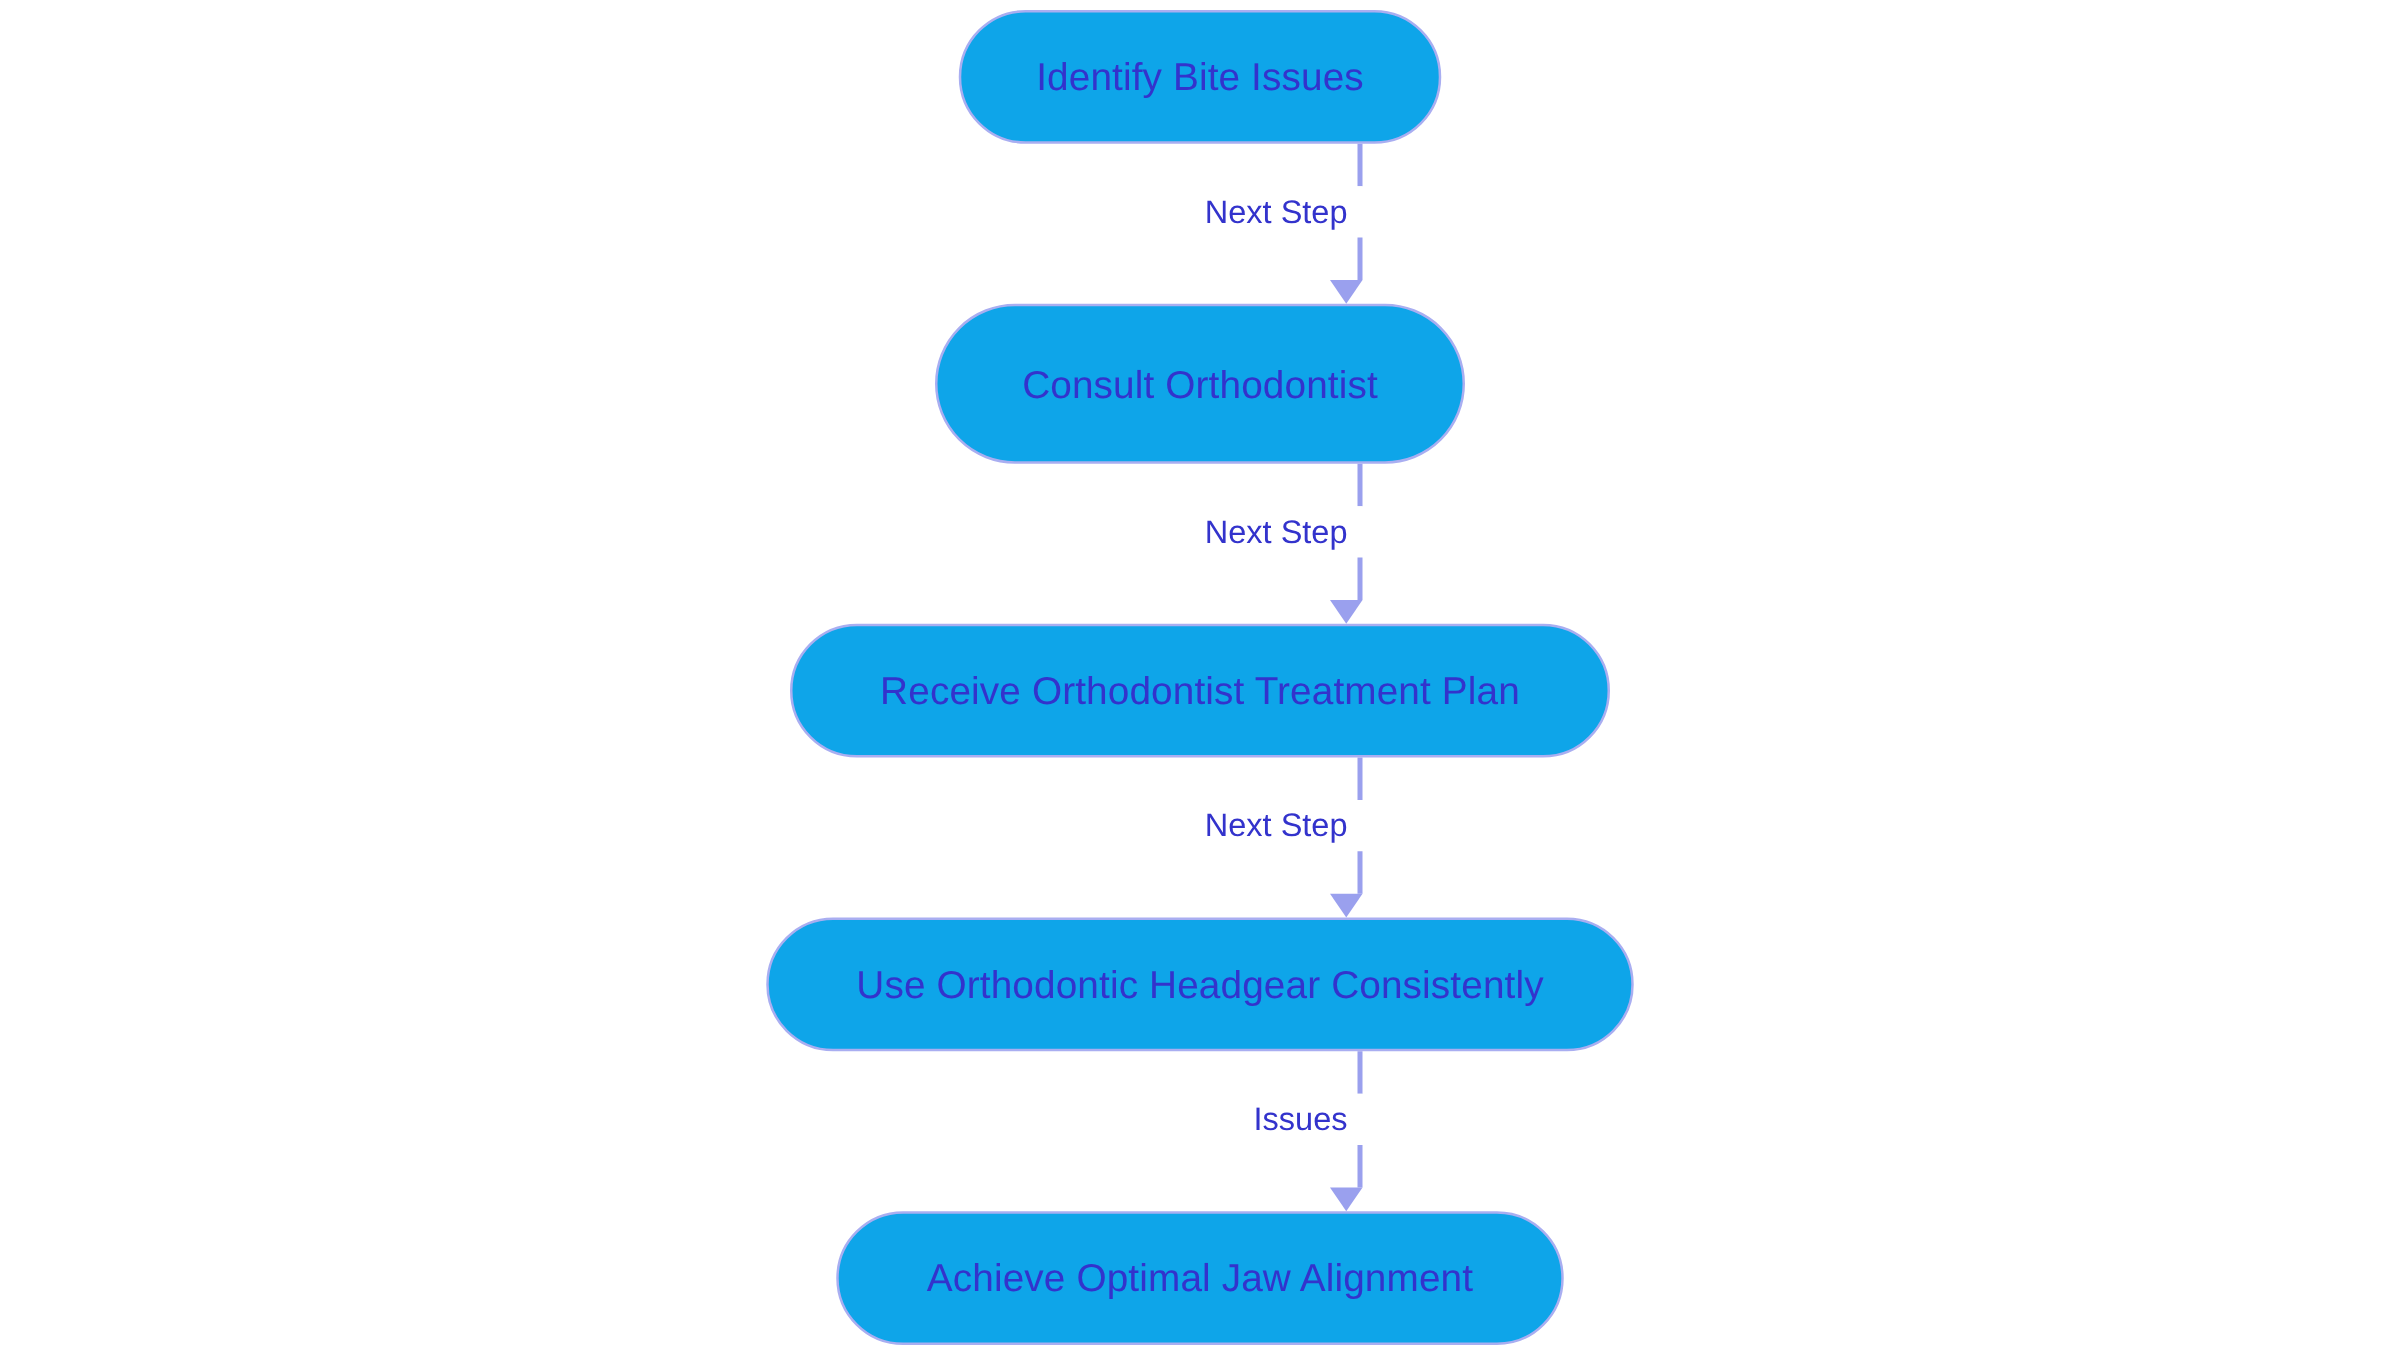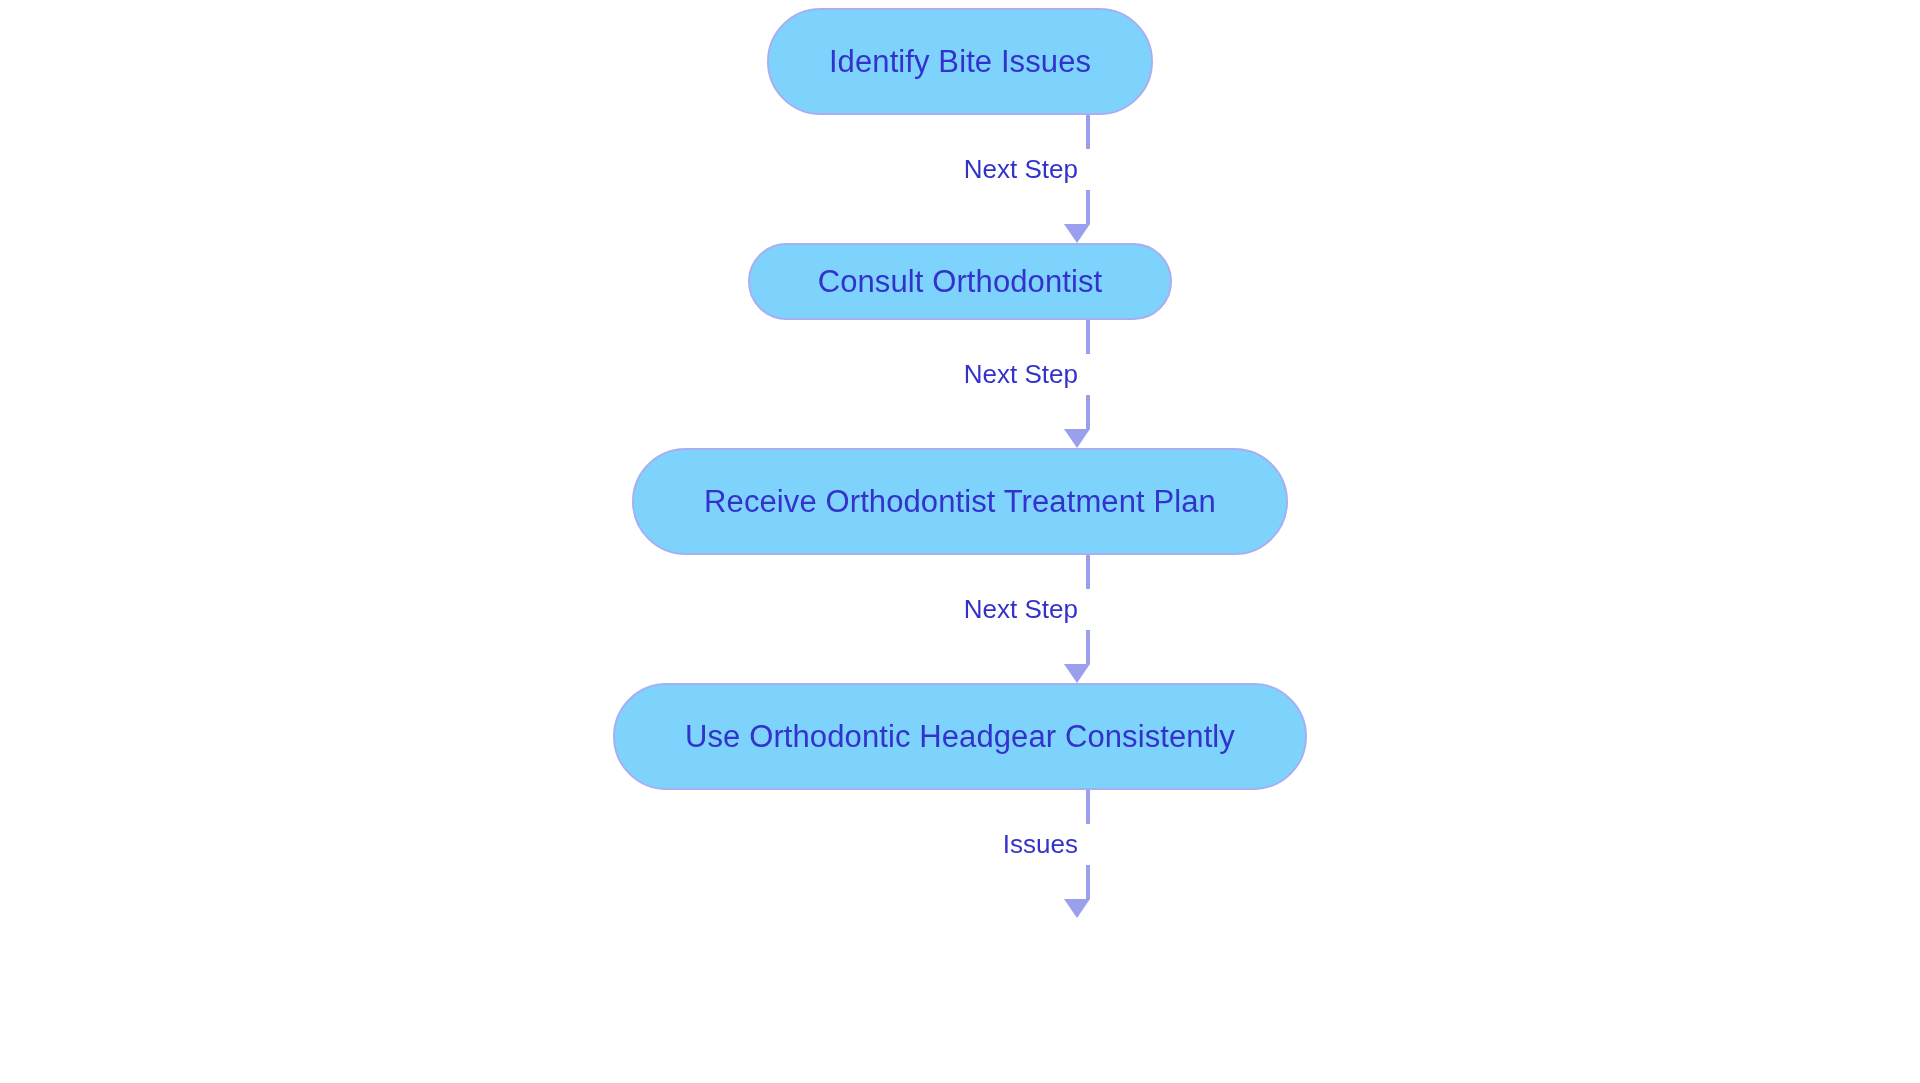--- a/index.html
+++ b/index.html
@@ -31,21 +31,21 @@
     height: 1083px;
     display: flex;
     flex-direction: column;
     align-items: center;
     justify-content: flex-start;
   }
 
   
   .node {
     box-sizing: border-box;
-    background: #7dd3fc;
+    background: #0ea5e9;
     border: 2px solid #a9aef1;
     border-radius: 9999px;
     color: #3333cc;
     display: flex;
     align-items: center;
     justify-content: center;
     text-align: center;
     white-space: nowrap;
     font-size: 31px;
     font-weight: 400;
@@ -53,21 +53,21 @@
     line-height: 1;
     flex: 0 0 auto;
   }
 
   .node-label {
     color: #3333cc;
     pointer-events: none;
   }
 
   .node-1 { height: 107px; padding: 0 60px; }
-  .node-2 { height: 77px; padding: 0 68px; }
+  .node-2 { height: 128px; padding: 0 68px; }
   .node-3 { height: 107px; padding: 0 70px; }
   .node-4 { height: 107px; padding: 16px 70px; }
   .node-5 { height: 107px; padding: 0 70px; }
 
   
   .connector {
     flex: 0 0 auto;
     width: 260px;
     height: 128px;
     position: relative;
@@ -155,15 +155,18 @@
       <span class="node-label">Use Orthodontic Headgear Consistently</span>
     </div>
 
     <div class="connector">
       <div class="conn-line-top"></div>
       <div class="conn-label">Issues</div>
       <div class="conn-line-bottom"></div>
       <div class="conn-arrowhead"></div>
     </div>
 
+    <div class="node node-5">
+      <span class="node-label">Achieve Optimal Jaw Alignment</span>
+    </div>
 
   </div>
 </div>
 
 </body></html>

